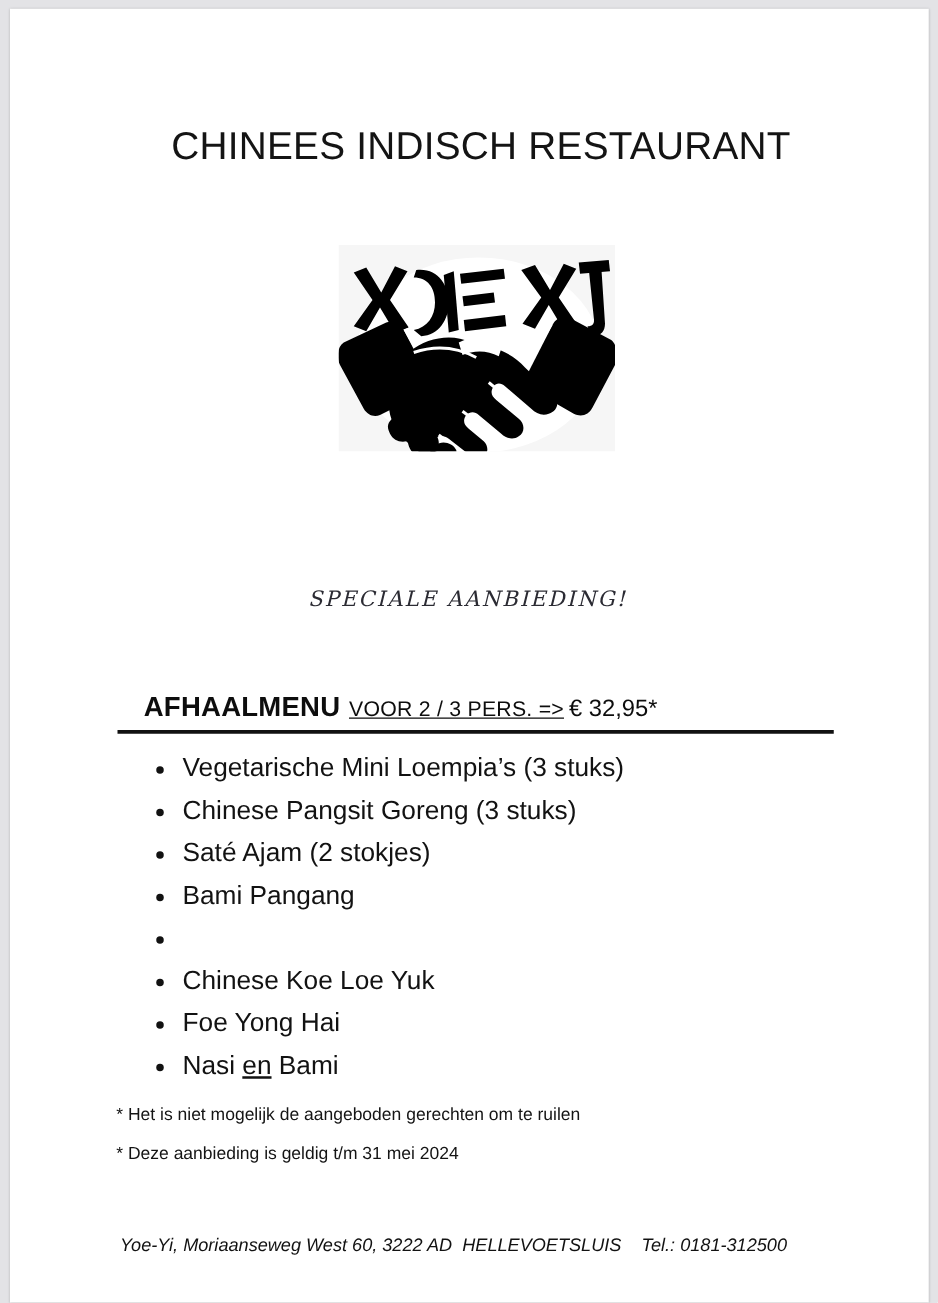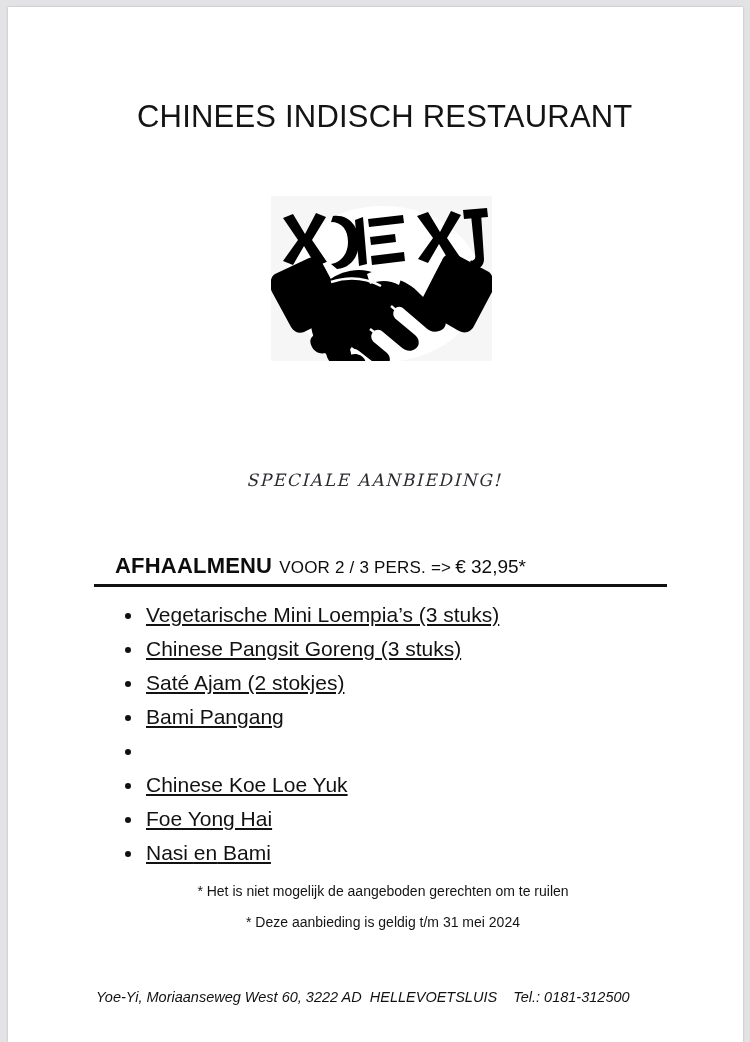--- a/index.html
+++ b/index.html
@@ -84,20 +84,21 @@
   .menu-head .mh-main {
     font-size: 22px;
     font-weight: bold;
     letter-spacing: 0.2px;
   }
   .menu-head .mh-sub {
     font-size: 17px;
     font-weight: 400;
     letter-spacing: 0.2px;
     margin-left: 7px;
+    text-decoration: underline;
   }
   .menu-head .mh-price {
     font-size: 19px;
     font-weight: normal;
     margin-left: 4px;
   }
   .menu-rule {
     position: absolute;
     left: 86px;
     top: 577px;
@@ -117,21 +118,20 @@
     list-style: none;
   }
   .dish-item {
     position: relative;
     height: 34px;
     line-height: 34px;
     padding-left: 26px;
     font-size: 21px;
     color: #121212;
     white-space: nowrap;
-    text-decoration: underline;
   }
   .dish-bullet {
     position: absolute;
     left: 5px;
     top: 15px;
     width: 6px;
     height: 6px;
     border-radius: 50%;
     background: #111111;
   }
@@ -143,21 +143,20 @@
     left: 85px;
     top: 872px;
     width: 580px;
   }
   .footnote {
     font-size: 14px;
     color: #141414;
     height: 31px;
     line-height: 24px;
     white-space: nowrap;
-    text-align: center;
   }
 
   
   .doc-footer {
     position: absolute;
     left: 88px;
     top: 982px;
     font-size: 14.5px;
     color: #121212;
     white-space: pre;

